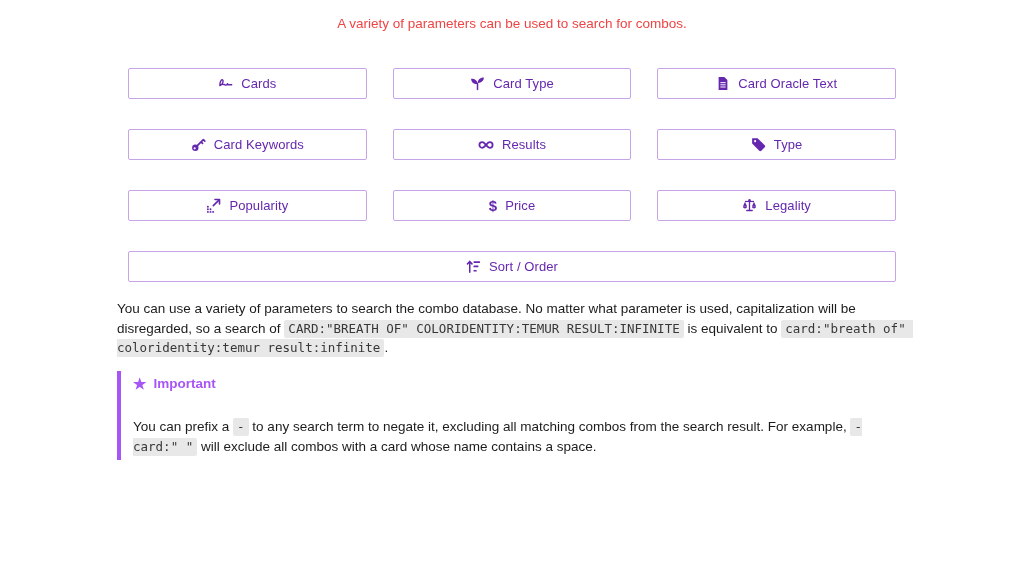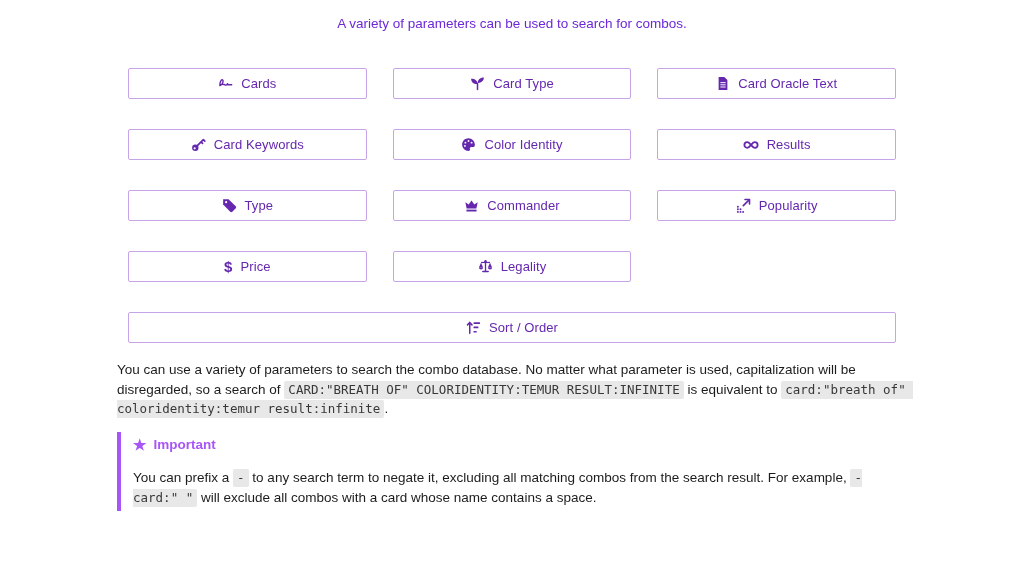--- a/index.html
+++ b/index.html
@@ -1,38 +1,38 @@
 <!DOCTYPE html>
 <html><head>
 <meta charset="utf-8">
 <style>
   * { box-sizing: border-box; margin: 0; padding: 0; }
   html, body { width: 1024px; height: 568px; background: #ffffff; overflow: hidden;
     font-family: "Liberation Sans", sans-serif; color: #202020; }
-  .intro { text-align: center; padding-top: 16px; font-size: 13.5px; color: #6d28d9; }
+  .intro { text-align: center; padding-top: 16px; font-size: 13.5px; color: #ef4444; }
   .grid { width: 768px; margin: 37px auto 0 auto; display: grid;
     grid-template-columns: repeat(3, 1fr); column-gap: 26px; row-gap: 30px; }
   .param-btn { height: 31px; background: #ffffff; border: 1.5px solid #c7a4e8;
     border-radius: 2px; color: #6527ae; display: flex; align-items: center;
     justify-content: center; gap: 8px; font-family: "Liberation Sans", sans-serif;
     font-size: 13px; cursor: pointer; letter-spacing: 0.1px; }
   .param-btn .icon { display: flex; align-items: center; justify-content: center; }
   .param-btn .dollar { font-size: 15px; font-weight: 600; line-height: 1; }
   .param-btn.full { grid-column: 1 / -1; }
   .content { width: 790px; margin: 17px auto 0 auto; font-size: 13.5px;
     line-height: 19.5px; color: #1c1c1c; }
   code { font-family: "DejaVu Sans Mono", monospace; font-size: 12.5px;
     background: #e8e8e8; color: #383838; padding: 1px 4px 2px 4px; border-radius: 2px;
     white-space: pre-wrap; }
   .callout { margin-top: 13px; border-left: 4px solid #a855f7;
     padding: 3px 0 4px 12px; }
   .callout-title { display: flex; align-items: center; gap: 7px; color: #a855f7;
     font-weight: bold; font-size: 13.5px; }
   .callout-title .star { font-size: 15px; line-height: 1; }
-  .callout-body { margin-top: 14px; }
+  .callout-body { margin-top: 24px; }
 </style>
 </head>
 <body>
 
 <p class="intro">A variety of parameters can be used to search for combos.</p>
 
 <div class="grid">
 
   <button class="param-btn">
     <span class="icon">
@@ -70,32 +70,20 @@
         <svg viewBox="0 0 16 16" width="15" height="15">
           <circle cx="4.6" cy="11.4" r="3.4" fill="currentColor"></circle>
           <circle cx="3.9" cy="12.1" r="1.1" fill="#ffffff"></circle>
           <path d="M7 9 L13.2 2.8 M13.2 2.8 l1.5 1.5 M10.8 5.2 l1.5 1.5" stroke="currentColor" stroke-width="1.8" stroke-linecap="round"></path>
         </svg>
       </span>
     <span>Card Keywords</span>
   </button>
 
 
-  <button class="param-btn">
-    <span class="icon">
-        <svg viewBox="0 0 16 16" width="15" height="15">
-          <path d="M8 1.2 C4.2 1.2 1.2 4.2 1.2 8 C1.2 11.8 4.2 14.8 8 14.8 C9.3 14.8 9.9 13.9 9.5 12.9 C9 11.7 9.8 10.6 11.1 10.6 H12.9 C14 10.6 14.8 9.7 14.8 8.4 C14.8 4.4 11.8 1.2 8 1.2 Z" fill="currentColor"></path>
-          <circle cx="4.7" cy="6" r="1" fill="#ffffff"></circle>
-          <circle cx="8" cy="4.2" r="1" fill="#ffffff"></circle>
-          <circle cx="11.3" cy="6" r="1" fill="#ffffff"></circle>
-          <circle cx="4.2" cy="9.5" r="1" fill="#ffffff"></circle>
-        </svg>
-      </span>
-    <span>Color Identity</span>
-  </button>
 
 
 
   <button class="param-btn">
     <span class="icon">
         <svg viewBox="0 0 16 16" width="16" height="16">
           <path d="M4.2 5.2 C6 5.2 6.8 6.6 8 8 C9.2 9.4 10 10.8 11.8 10.8 A2.8 2.8 0 0 0 11.8 5.2 C10 5.2 9.2 6.6 8 8 C6.8 9.4 6 10.8 4.2 10.8 A2.8 2.8 0 0 1 4.2 5.2 Z" fill="none" stroke="currentColor" stroke-width="1.8"></path>
         </svg>
       </span>
     <span>Results</span>
@@ -105,29 +93,20 @@
   <button class="param-btn">
     <span class="icon">
         <svg viewBox="0 0 16 16" width="15" height="15">
           <path d="M1.2 1.2 H7 L14.6 8.8 A1.6 1.6 0 0 1 14.6 11 L11 14.6 A1.6 1.6 0 0 1 8.8 14.6 L1.2 7 Z" fill="currentColor"></path>
           <circle cx="4.4" cy="4.4" r="1.15" fill="#ffffff"></circle>
         </svg>
       </span>
     <span>Type</span>
   </button>
 
-  <button class="param-btn">
-    <span class="icon">
-        <svg viewBox="0 0 16 16" width="15" height="15">
-          <path d="M2.6 12.4 H13.4 V14.4 H2.6 Z" fill="currentColor"></path>
-          <path d="M2.8 11.2 L1.4 4.6 L5 7 L8 2.6 L11 7 L14.6 4.6 L13.2 11.2 Z" fill="currentColor"></path>
-        </svg>
-      </span>
-    <span>Commander</span>
-  </button>
 
   <button class="param-btn">
     <span class="icon">
         <svg viewBox="0 0 16 16" width="15" height="15">
           <path d="M9.6 1.6 H14.4 V6.4" fill="none" stroke="currentColor" stroke-width="1.7" stroke-linecap="round" stroke-linejoin="round"></path>
           <path d="M14 2 L7.8 8.2" stroke="currentColor" stroke-width="1.7" stroke-linecap="round"></path>
           <g fill="currentColor">
             <circle cx="2" cy="9.4" r="1.05"></circle>
             <circle cx="2" cy="12.1" r="1.05"></circle>
             <circle cx="2" cy="14.8" r="1.05"></circle>

